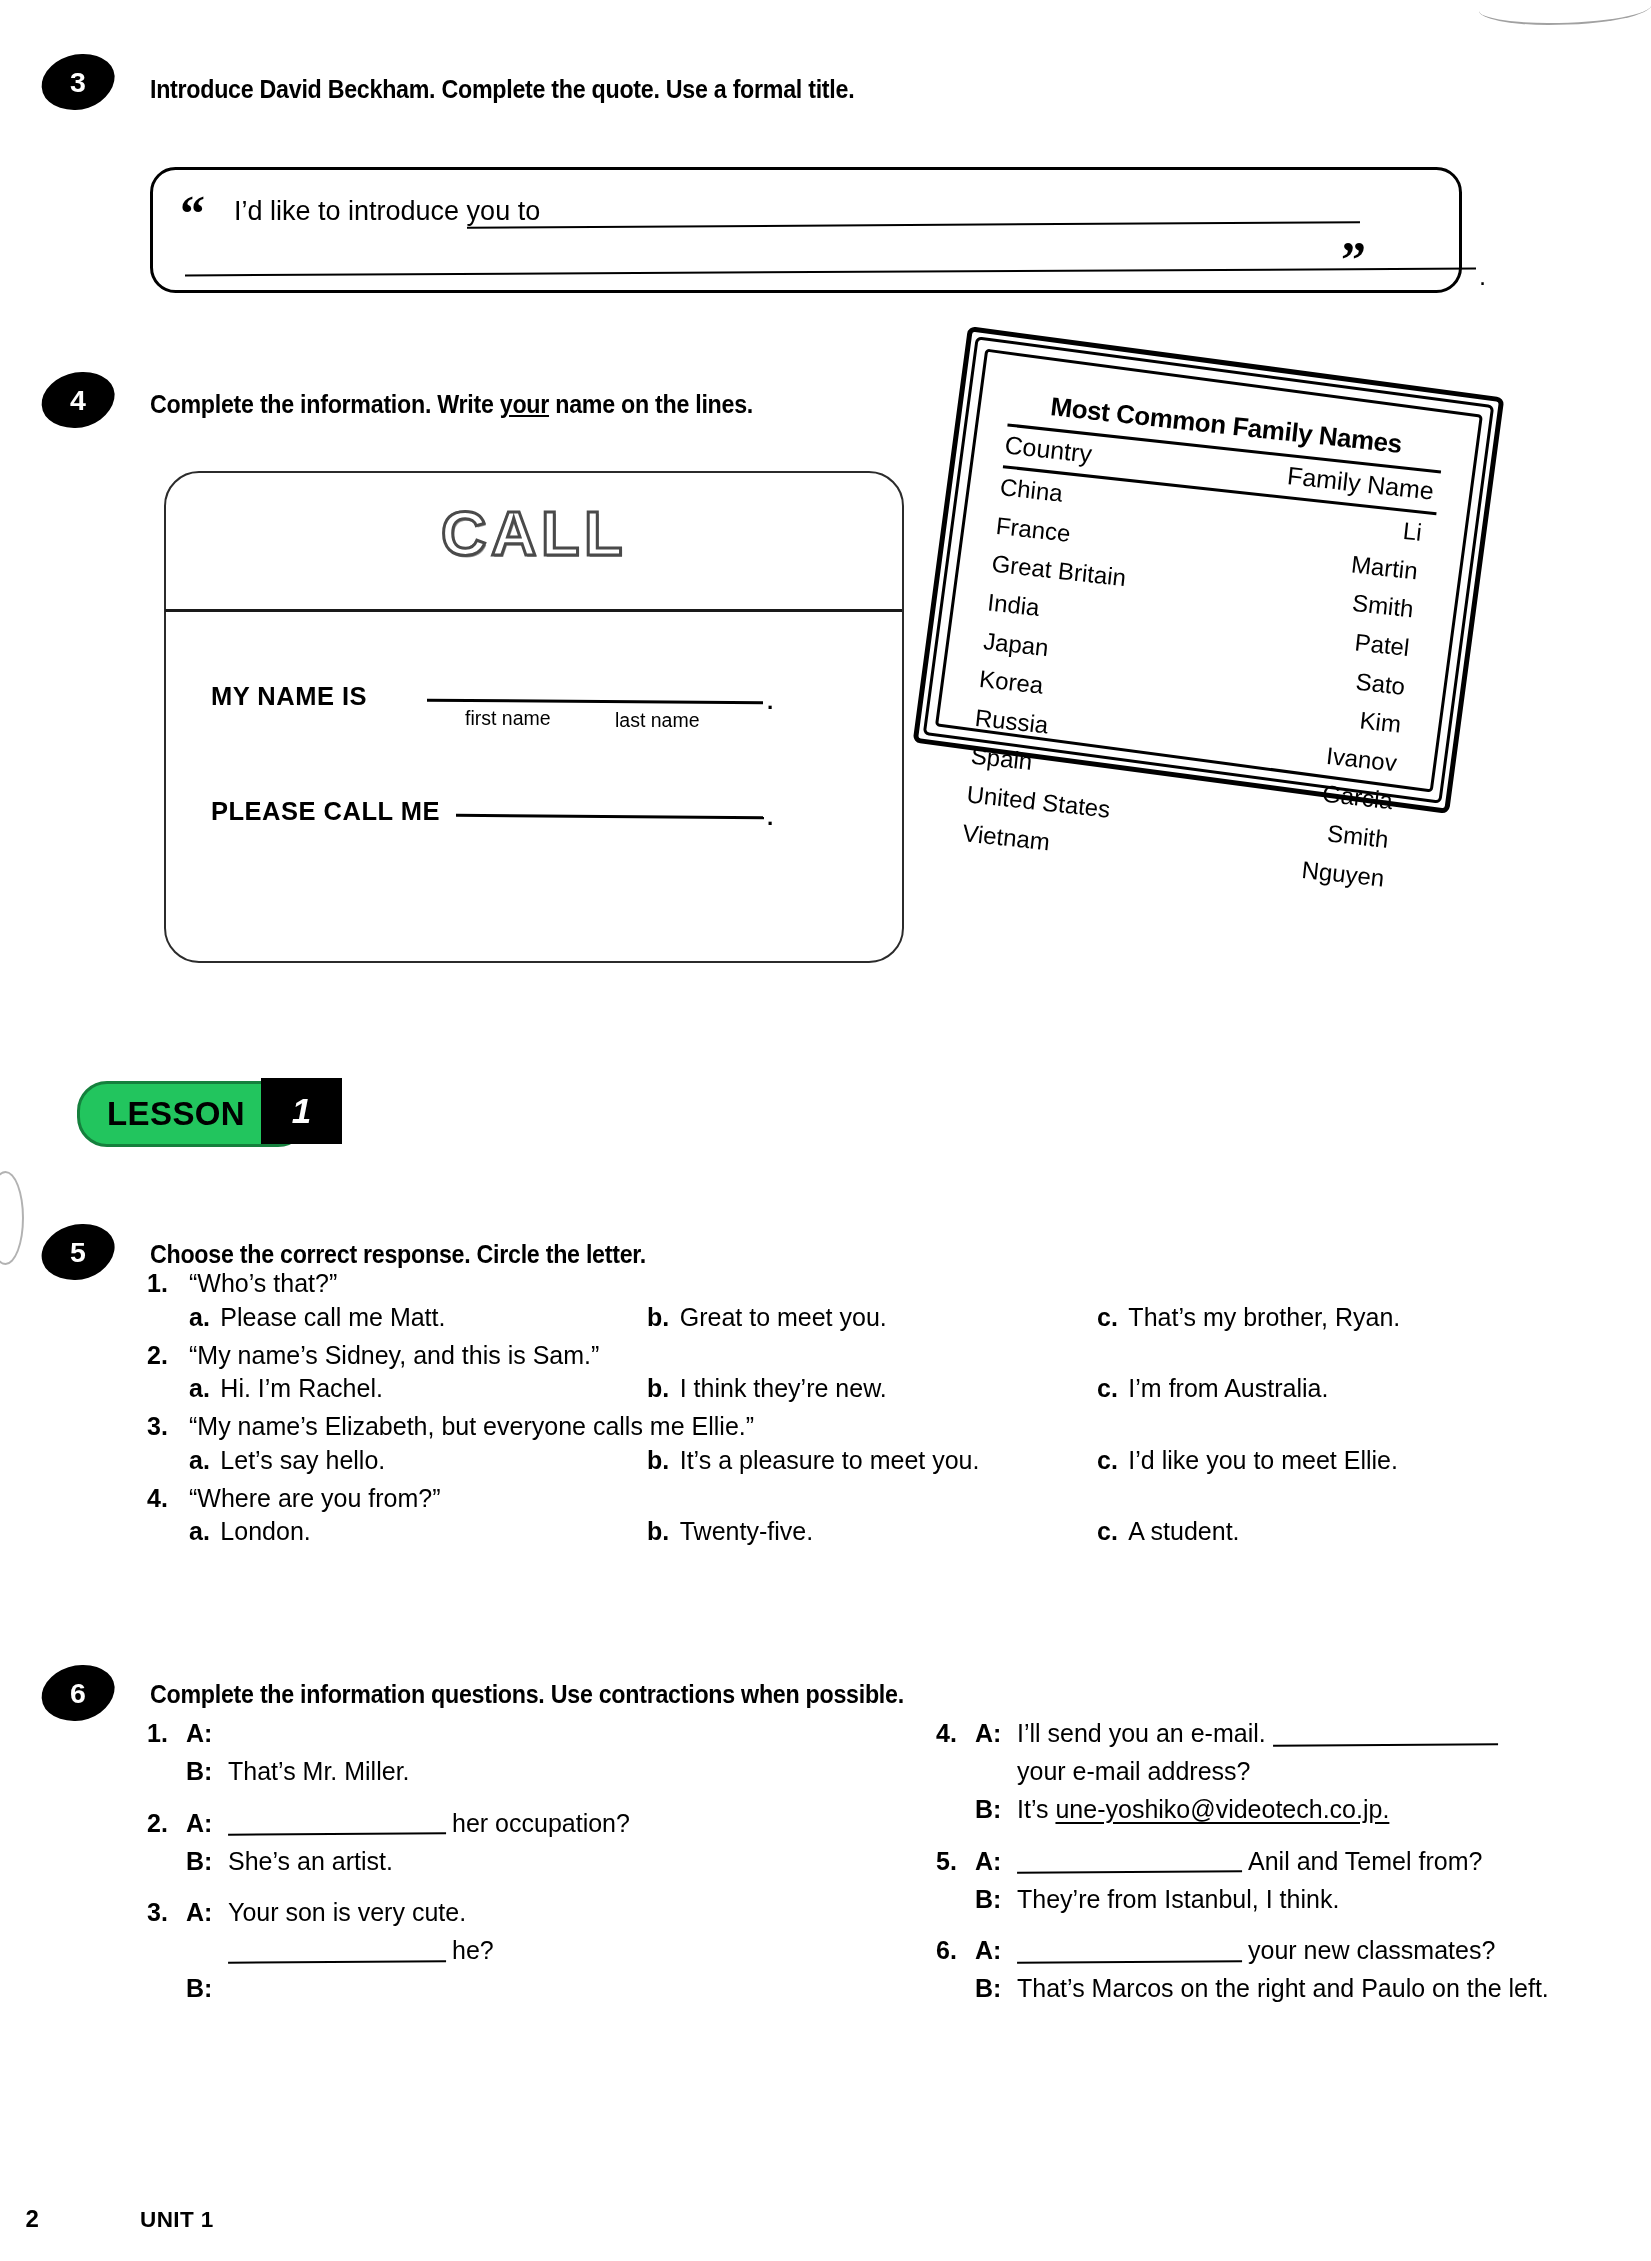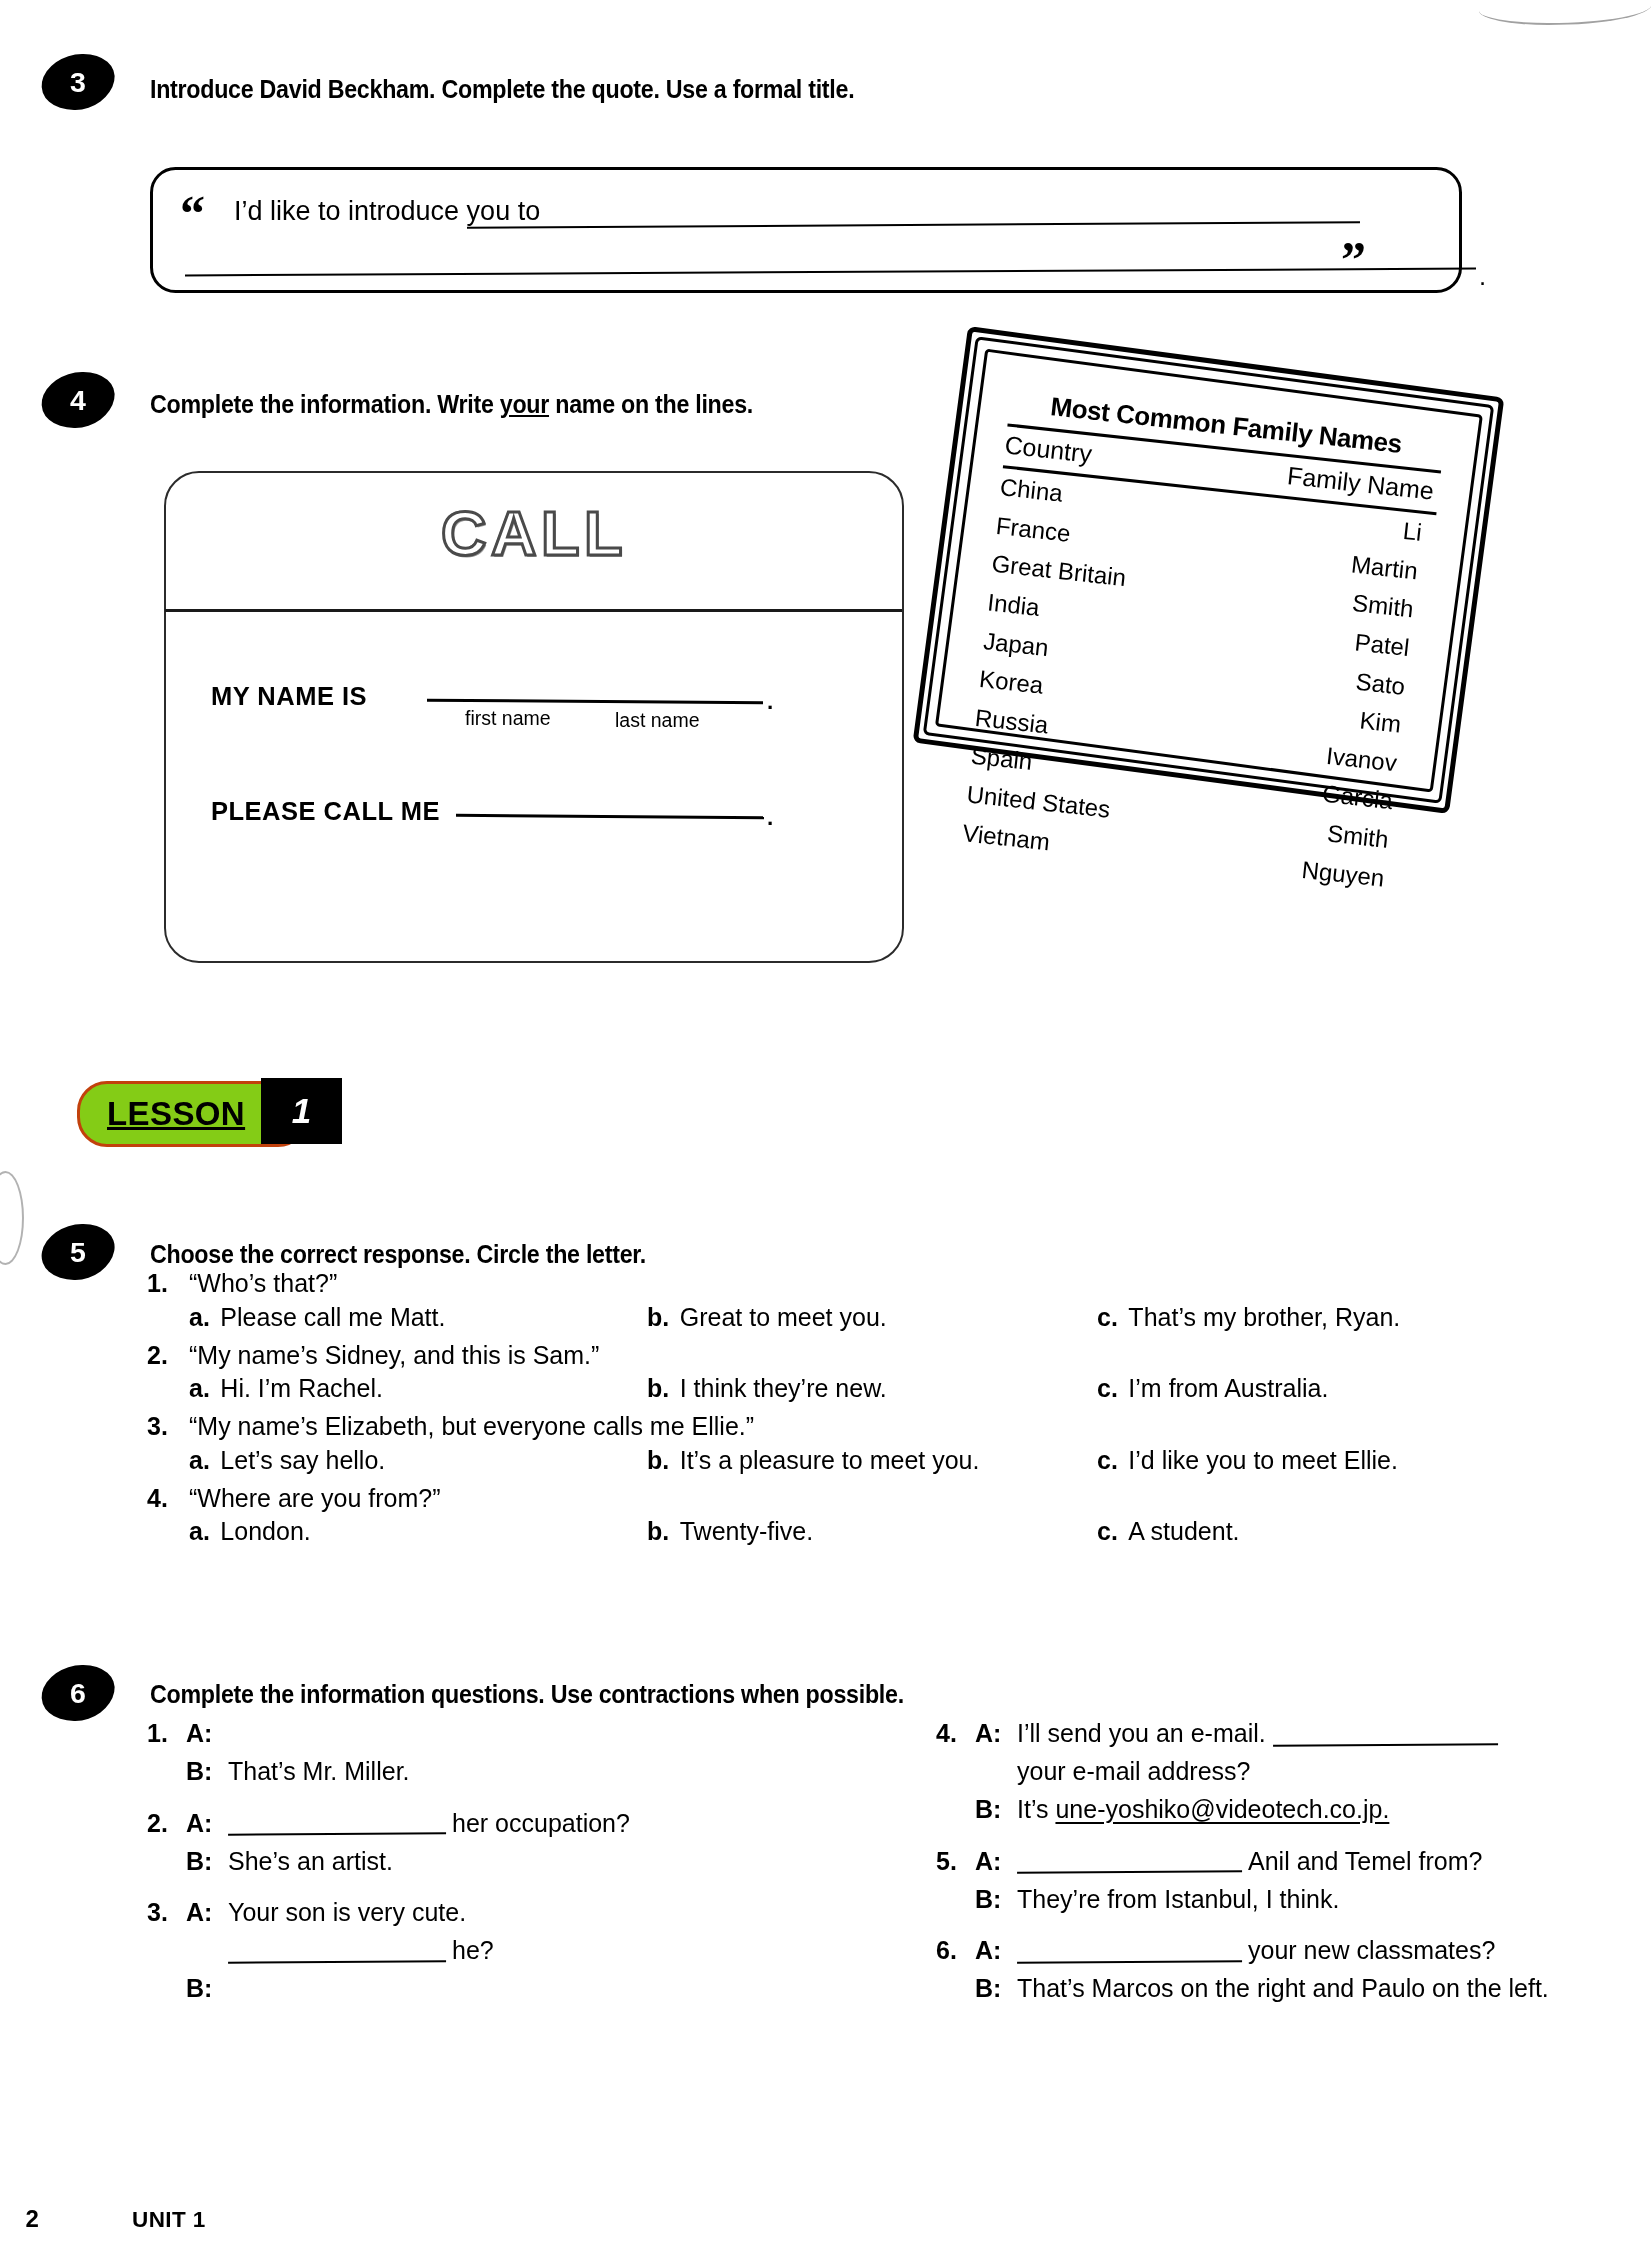--- a/index.html
+++ b/index.html
@@ -98,22 +98,22 @@
   .card-row{
     display:flex;justify-content:space-between;font-size:24px;
     padding:5.3px 7.5px 5.3px 0;
   }
   .card-row .cn{flex:0 0 auto;}
   .card-row .fn{flex:0 0 auto;padding-right:4.5px;}
 
   
   .lesson{
     position:absolute;left:77px;top:1081px;width:225px;height:60px;
-    border:3px solid #c2410c;border-radius:30px;background:#84cc16;
-    display:flex;align-items:center;text-decoration:underline;
+    border:3px solid #15803d;border-radius:30px;background:#22c55e;
+    display:flex;align-items:center;
   }
   .lesson-label{
     margin-left:27px;font-weight:bold;font-size:33px;letter-spacing:0.4px;
     font-family:"Liberation Sans",sans-serif;
   }
   .lesson-num{
     position:absolute;left:261px;top:1078px;width:81px;height:66px;background:#000;
     display:flex;align-items:center;justify-content:center;
   }
   .lesson-num span{
@@ -147,21 +147,21 @@
     display:inline-block;border-bottom:2.3px solid #000;height:19.5px;
     vertical-align:-3px;transform:rotate(-.4deg);
   }
   .blank.w1{width:218px;margin-right:6px;}
   .blank.w2{width:225px;margin-right:6px;}
   .blank.w3{width:225px;margin-right:6px;}
   .ulink{text-decoration:underline;text-underline-offset:3.8px;}
 
   
   .pgnum{position:absolute;left:25.5px;top:2205px;font-weight:bold;font-size:24px;}
-  .unit{position:absolute;left:132px;top:2207px;font-weight:bold;font-size:22.5px;letter-spacing:0.4px;}
+  .unit{position:absolute;left:140px;top:2207px;font-weight:bold;font-size:22.5px;letter-spacing:0.4px;}
 
   
   .scanmark{
     position:absolute;right:0;top:-10.5px;width:173px;height:33px;
     border-bottom:2.3px solid #555;border-radius:0 0 60% 40%;opacity:.55;
   }
   .scanleft{
     position:absolute;left:-13.5px;top:1171px;width:33px;height:90px;
     border:2.3px solid #666;border-radius:50%;opacity:.5;
   }

